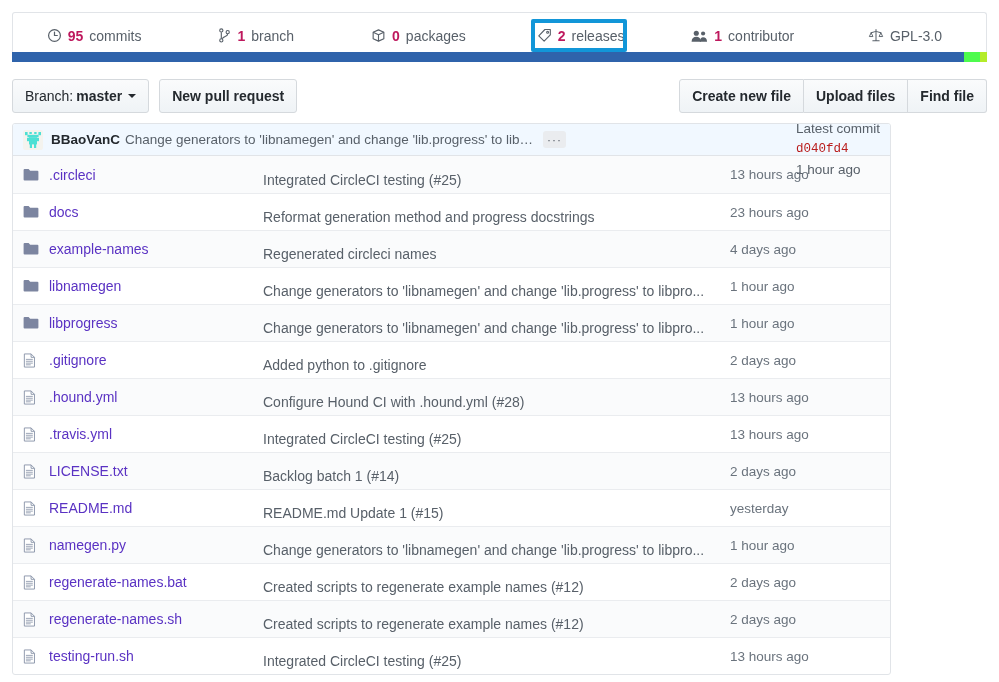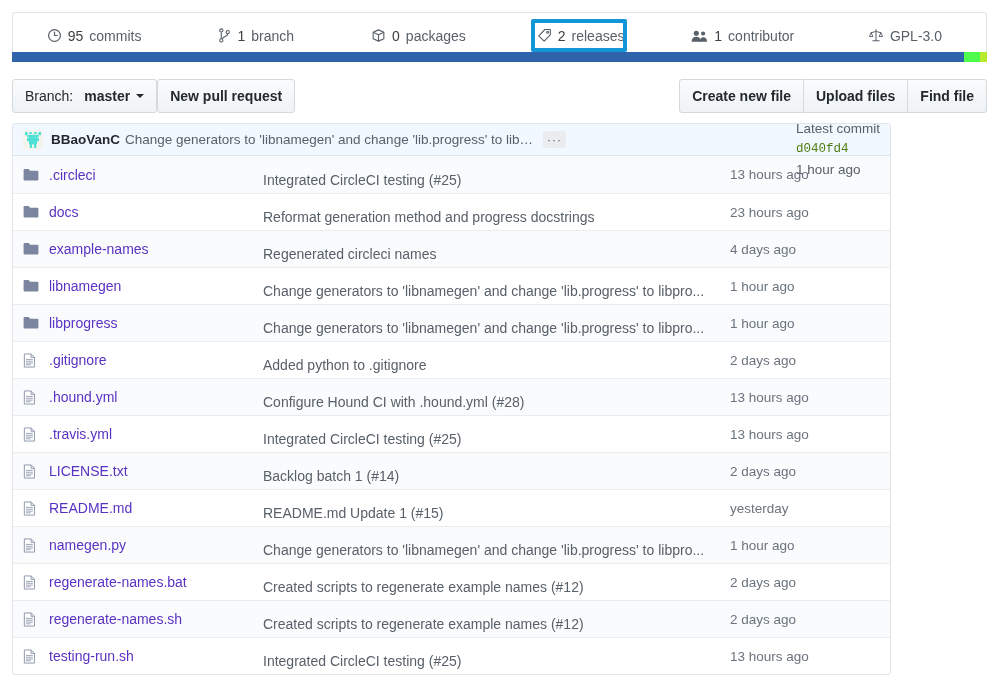--- a/index.html
+++ b/index.html
@@ -42,22 +42,22 @@
     gap: 6px;
     font-size: 14px;
     color: #586069;
     line-height: 1;
     height: 100%;
     position: relative;
     text-decoration: none;
     white-space: nowrap;
   }
   .stat .num {
-    font-weight: normal;
-    color: #404040;
+    font-weight: bold;
+    color: #be185d;
   }
   .stat-icon {
     display: inline-flex;
     align-items: center;
     justify-content: center;
     color: #586069;
     flex: 0 0 auto;
   }
   .stat-icon svg { display: block; }
 
@@ -113,22 +113,22 @@
   }
   .btn .caret {
     display: inline-block;
     width: 0; height: 0;
     margin-left: 6px;
     border-left: 4px solid transparent;
     border-right: 4px solid transparent;
     border-top: 4px solid currentColor;
   }
   .branch-btn { font-weight: normal; }
-  .branch-btn b { font-weight: bold; margin-left: 11px; }
-  .left-group { position: absolute; left: 0; top: 0; display: flex; gap: 0; }
+  .branch-btn b { font-weight: bold; margin-left: 3px; }
+  .left-group { position: absolute; left: 0; top: 0; display: flex; gap: 10px; }
   .right-group { position: absolute; right: 0; top: 0; display: flex; align-items: center; }
   .seg-group { display: flex; }
   .seg-group .btn { border-radius: 0; border-left-width: 0; text-align: center; }
   .seg-group .btn:first-child { border-radius: 3px 0 0 3px; border-left-width: 1px; }
   .seg-group .btn:last-child { border-radius: 0 3px 3px 0; }
   .clone-btn {
     margin-left: 10px;
     color: #ffffff;
     background: linear-gradient(#34d058, #28a745);
     border-color: #22a14a;
@@ -199,21 +199,21 @@
     display: flex;
     gap: 6px;
     font-size: 13.5px;
     color: #586069;
     white-space: nowrap;
     flex-direction: column;
   }
   .check-icon { color: #28a745; flex: 0 0 auto; display: inline-flex; }
   .commit-sha {
     font-family: "Liberation Mono", "DejaVu Sans Mono", monospace;
-    color: #4d7c0f;
+    color: #b91c1c;
     font-size: 12.5px;
   }
 
   .row {
     display: flex;
     align-items: center;
     height: 37px;
     padding: 0 10px;
     border-top: 1px solid #eaecef;
     font-size: 14px;

